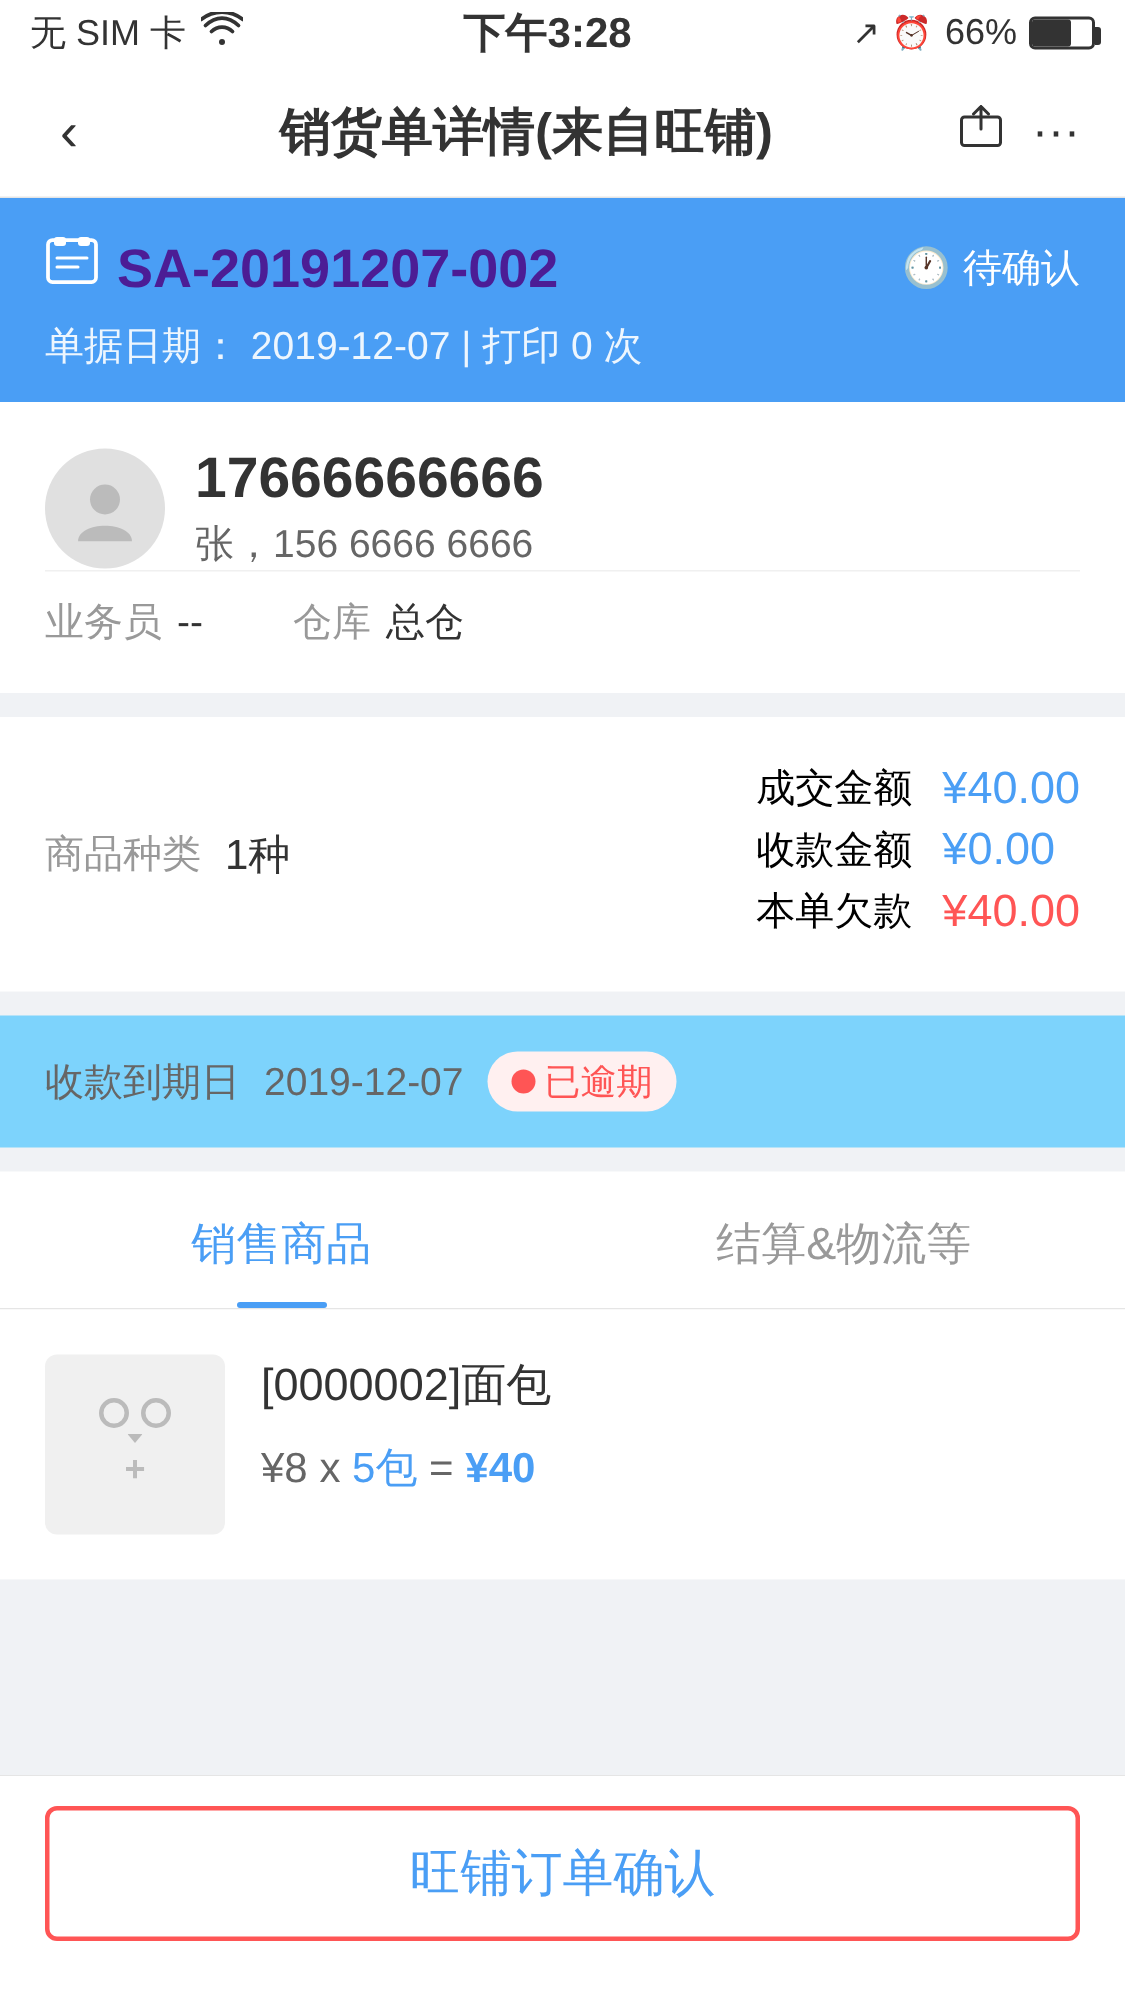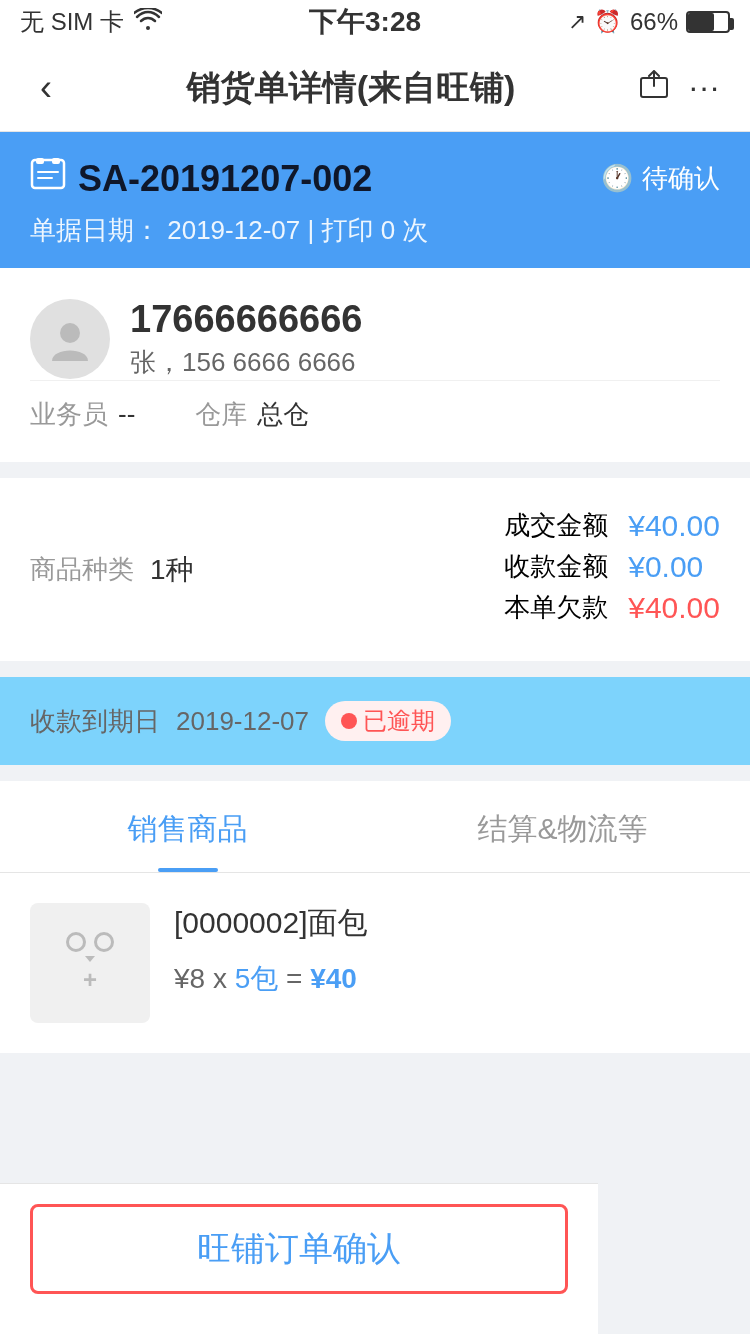--- a/index.html
+++ b/index.html
@@ -78,21 +78,21 @@
     }
     .header-order-row {
       display: flex;
       justify-content: space-between;
       align-items: center;
       margin-bottom: 12px;
     }
     .order-id {
       font-size: 36px;
       font-weight: 700;
-      color: #0f172a;
+      color: #4c1d95;
       display: flex;
       align-items: center;
       gap: 12px;
     }
     .status-badge {
       display: flex;
       align-items: center;
       gap: 8px;
       color: #fff;
       font-size: 26px;
@@ -293,21 +293,21 @@
     .empty-area {
       background: #f0f2f5;
       height: 200px;
     }
 
     
     .bottom-bar {
       position: fixed;
       bottom: 0;
       left: 0;
-      width: 598px;
+      width: 750px;
       background: #fff;
       padding: 20px 30px 40px;
       border-top: 1px solid #e5e5e5;
     }
     .confirm-btn {
       width: 100%;
       height: 90px;
       border: 3px solid #f55;
       border-radius: 8px;
       background: #fff;

